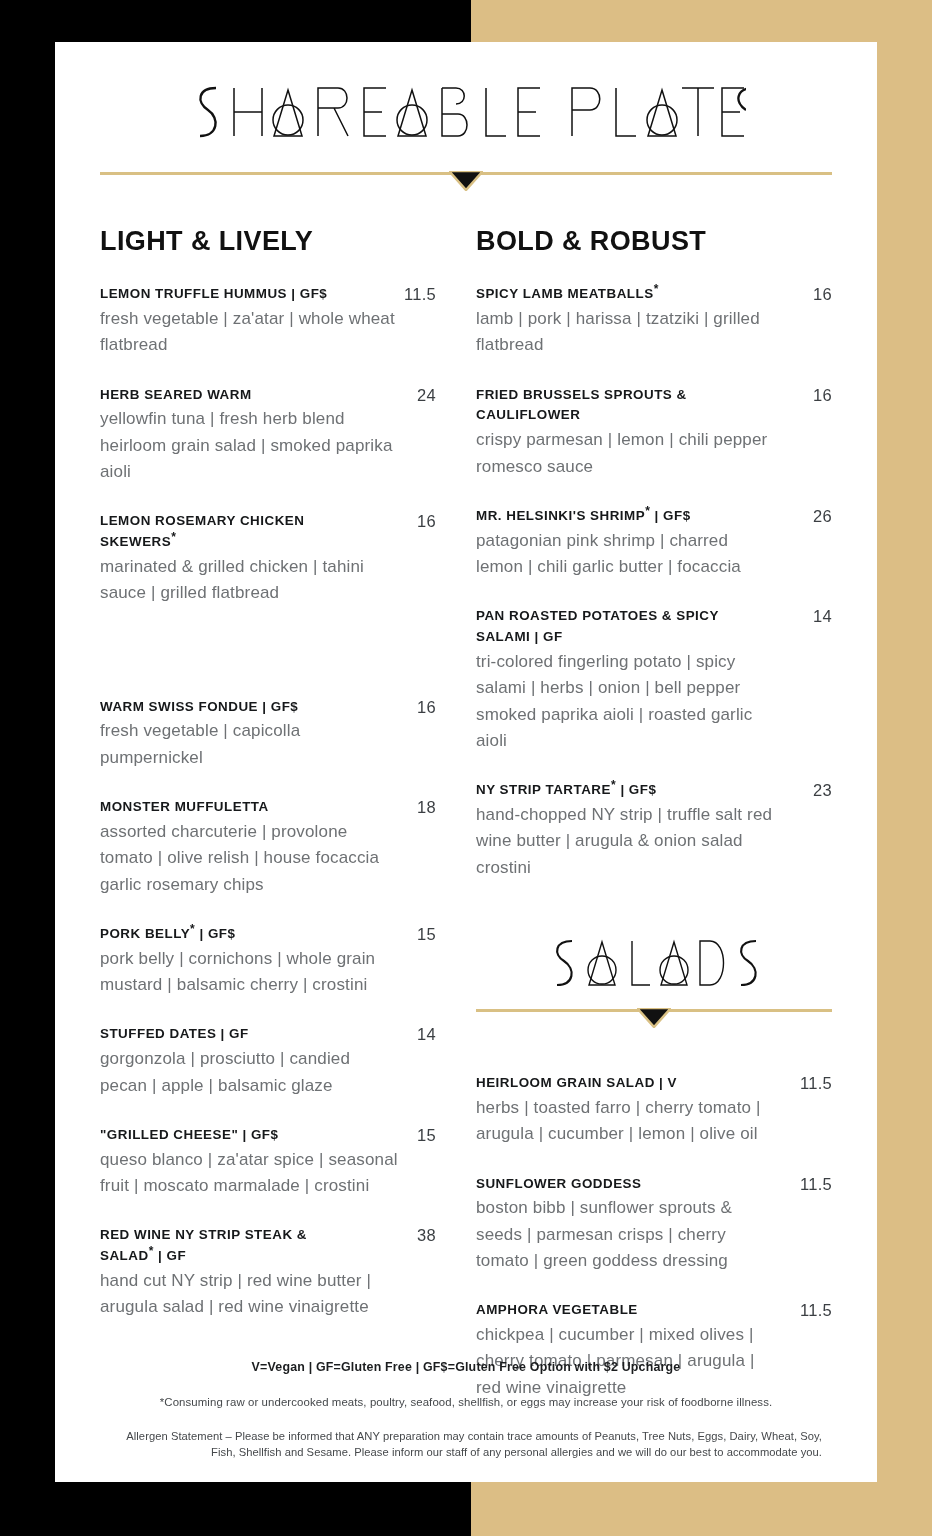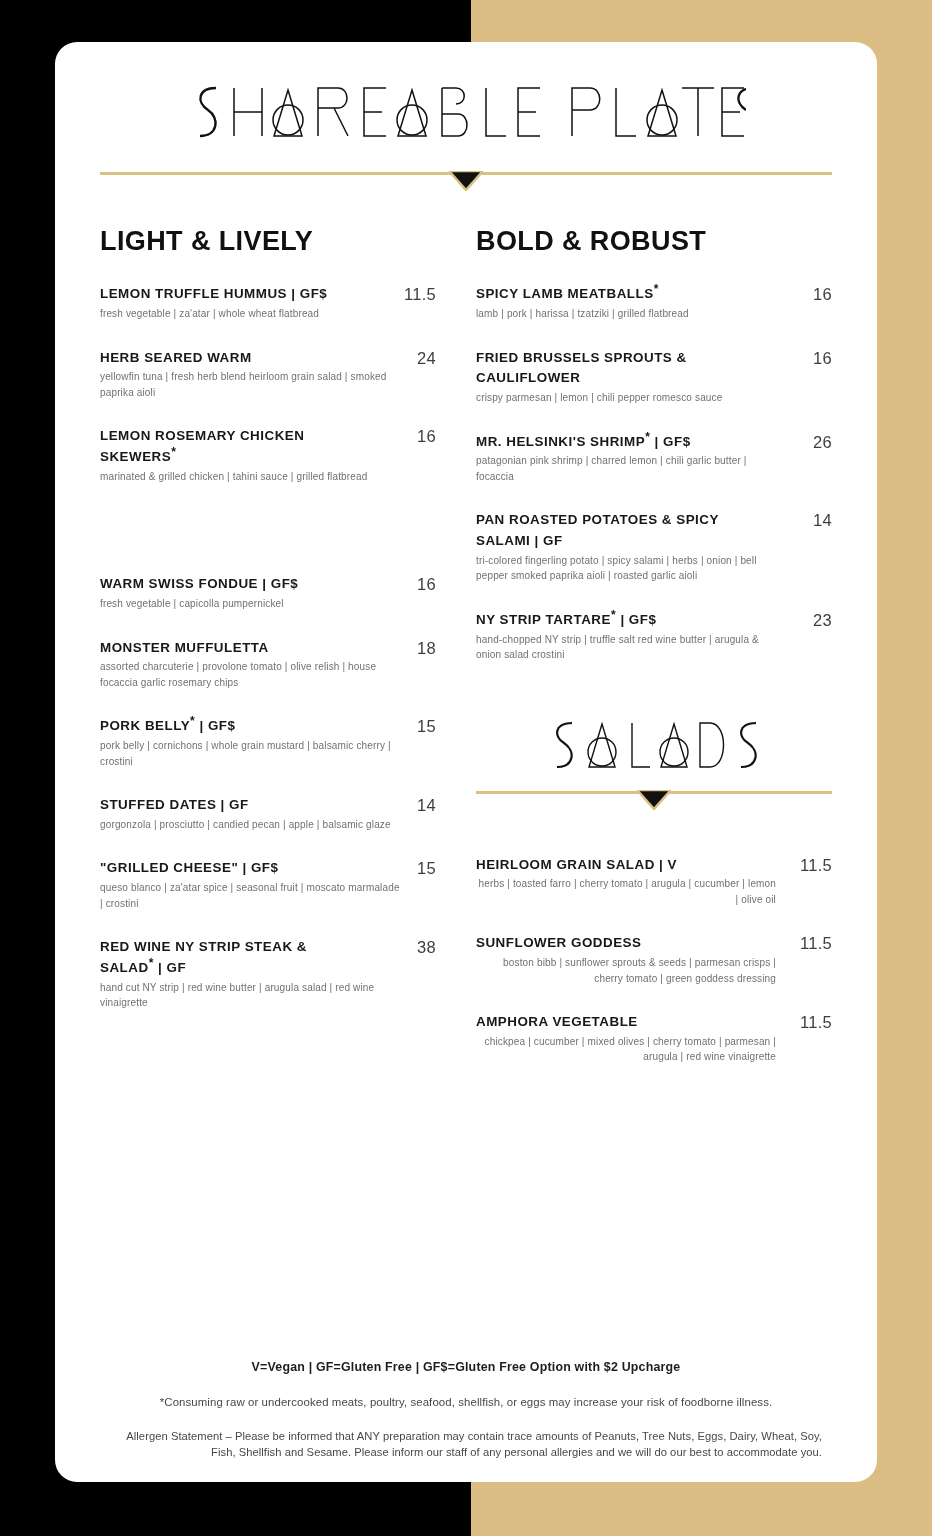--- a/index.html
+++ b/index.html
@@ -13,21 +13,20 @@
   .bg-black { position:absolute; left:0; top:0; width:471px; height:1536px; background:#000000; }
   .bg-tan   { position:absolute; left:471px; top:0; width:461px; height:1536px; background:#dcbe85; }
 
   .card {
     position:absolute;
     left:55px; top:42px;
     width:822px; height:1440px;
     background:#ffffff;
     z-index:5;
     padding:0;
-    border-radius:22px;
   }
 
   
   .deco-title { width:100%; display:flex; justify-content:center; align-items:flex-end; }
   .deco-title svg { display:block; }
 
   
   .divider { position:relative; height:22px; }
   .divider .line {
     position:absolute; left:0; right:0; top:8px; height:3px;
@@ -73,35 +72,35 @@
     max-width:255px;
   }
   .item-price {
     font-size:16.5px;
     color:#3b3f43;
     letter-spacing:0.3px;
     white-space:nowrap;
     padding-top:1px;
   }
   .item-desc {
-    font-size:10px;
+    font-size:17px;
     color:#6e7174;
     line-height:1.55;
     letter-spacing:0.15px;
     margin-top:1px;
     max-width:300px;
   }
   .col-right .item-name { max-width:245px; }
   .col-right .item-desc { max-width:300px; }
 
   sup.ast { font-size:12px; vertical-align:super; line-height:0; }
 
   .salads-title-wrap { margin-top:52px; }
   .salads-divider { margin-top:6px; }
-  .salads-items { margin-top:50px;text-align:right; }
+  .salads-items { margin-top:50px; }
 
   
   .footer { position:absolute; left:0; right:0; bottom:22px; padding:0 40px; }
   .legend {
     text-align:center;
     font-size:12.4px;
     font-weight:bold;
     color:#1b1d1f;
     letter-spacing:0.2px;
     margin-bottom:22px;

